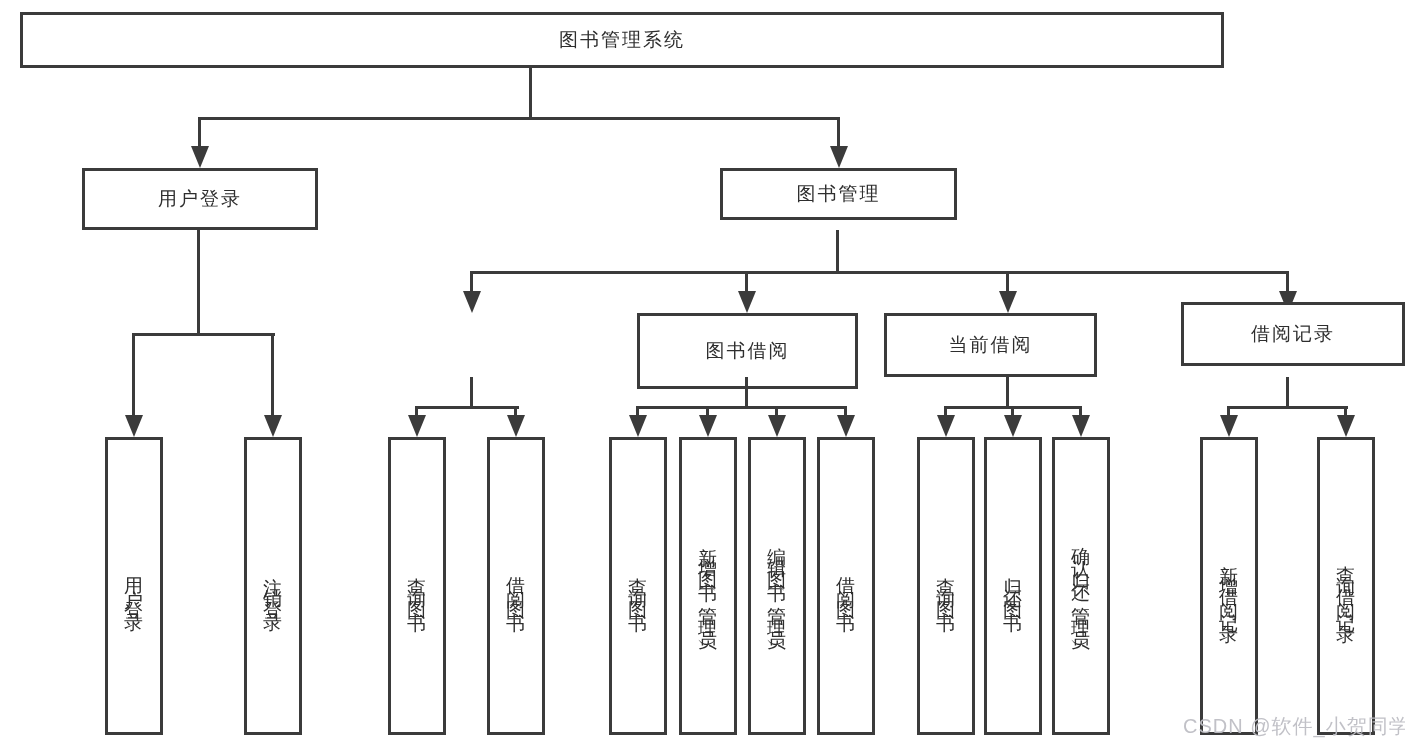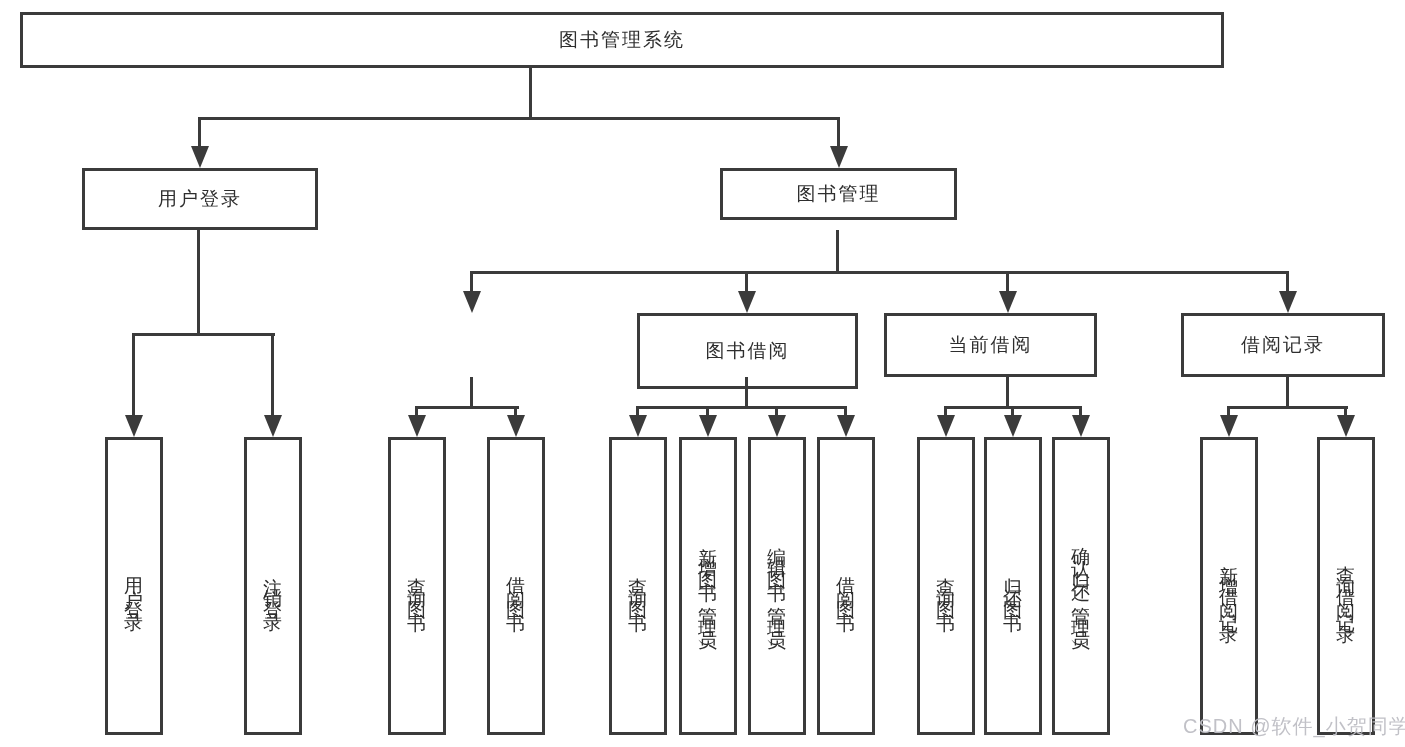--- a/index.html
+++ b/index.html
@@ -97,21 +97,21 @@
   <div class="arr" style="left:999px;top:291px"></div>
   <div class="v" style="left:1286px;top:271px;height:23px"></div>
   <div class="arr" style="left:1279px;top:291px"></div>
 
   <div class="node" style="left:637px;top:313px;width:221px;height:76px">
     <span>图书借阅</span>
   </div>
   <div class="node" style="left:884px;top:313px;width:213px;height:64px">
     <span>当前借阅</span>
   </div>
-  <div class="node" style="left:1181px;top:313px;width:204px;height:64px">
+  <div class="node" style="left:1181px;top:302px;width:224px;height:64px">
     <span>借阅记录</span>
   </div>
 
   <div class="v" style="left:470px;top:377px;height:32px"></div>
   <div class="h" style="left:415px;top:406px;width:104px"></div>
   <div class="v" style="left:415px;top:406px;height:11px"></div>
   <div class="arr" style="left:408px;top:415px"></div>
   <div class="v" style="left:514px;top:406px;height:11px"></div>
   <div class="arr" style="left:507px;top:415px"></div>
 

